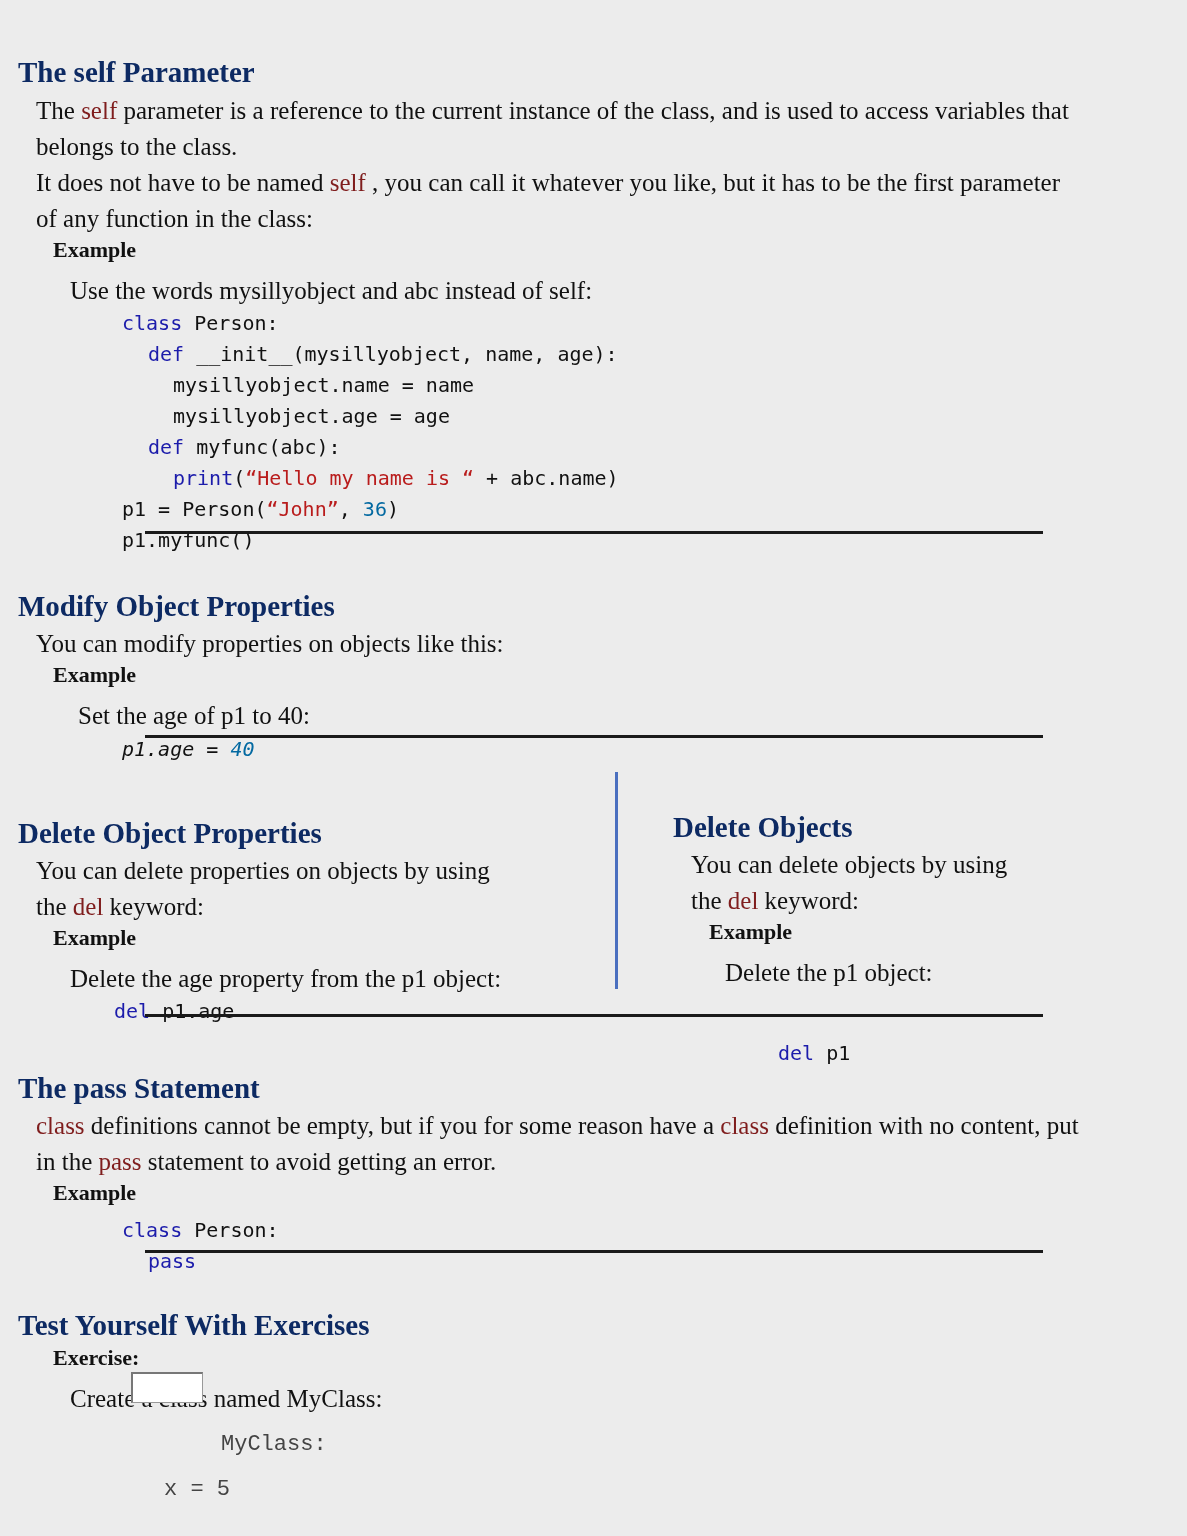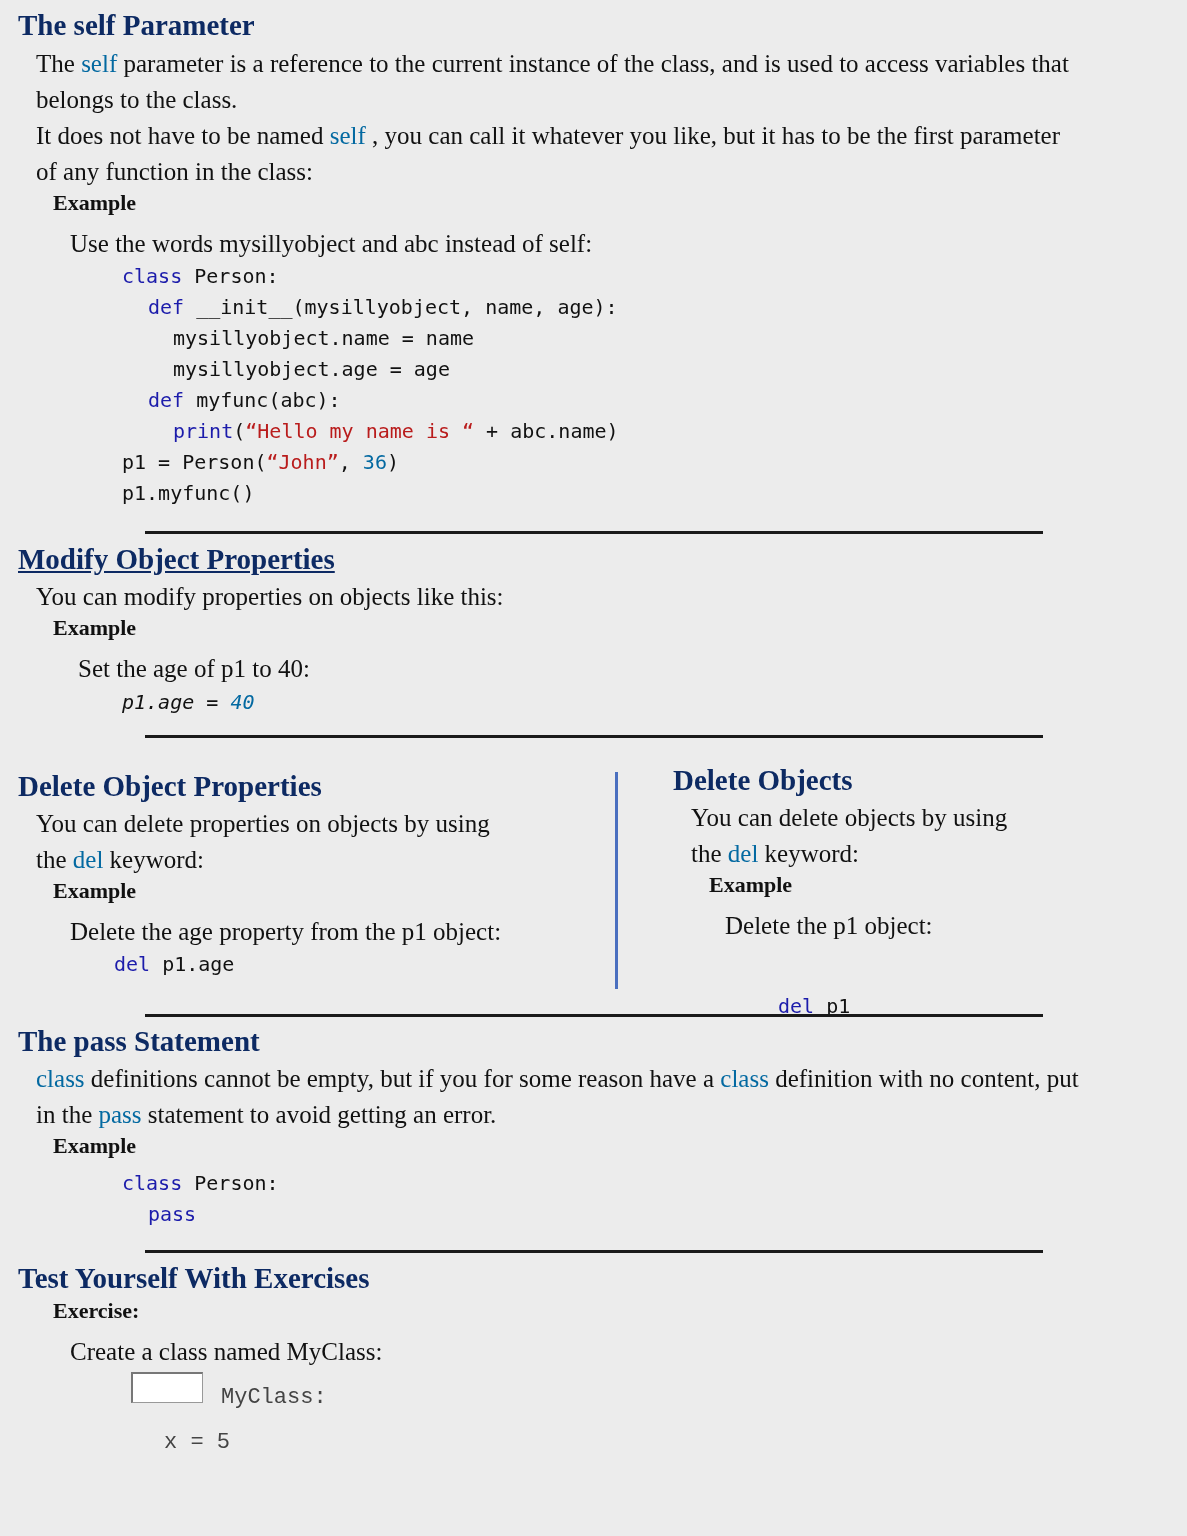--- a/index.html
+++ b/index.html
@@ -1,25 +1,25 @@
 <!DOCTYPE html>
 <html><head>
 <meta charset="utf-8">
 <style>
   html, body { margin:0; padding:0; }
   body {
     width:1187px; height:1536px; background:#ececec;
     font-family:"Liberation Serif", "DejaVu Serif", serif;
     color:#111; position:relative; overflow:hidden;
   }
-  .abs { position:absolute; }
+  .abs { position:absolute;margin-top:47px; }
   .h2 { font-weight:bold; color:#0d2a63; font-size:29px; white-space:nowrap; }
   .p { font-size:25px; line-height:36px; white-space:nowrap; }
   .ex { font-weight:bold; font-size:22px; white-space:nowrap; }
-  .kw-red { color:#0369a1; }
+  .kw-red { color:#7f1d1d; }
   .code { font-family:"DejaVu Sans Mono", "Liberation Mono", monospace; font-size:20px; white-space:pre; line-height:31px; color:#111; }
   .kw { color:#1c1cab; }
   .str { color:#b91c1c; }
   .num { color:#0369a1; }
   .hr { position:absolute; left:145px; width:898px; height:0; border-top:3px solid #1a1a1a; }
   .vr { position:absolute; left:615px; top:772px; width:3px; height:217px; background:#4a6fbf; }
   .ans-box { position:absolute; left:131px; top:1372px; width:72px; height:31px; background:#fff; border:1px solid #999; border-top:2px solid #777; border-left:2px solid #777; box-sizing:border-box; }
   .exc-code { font-family:"Liberation Mono", "DejaVu Sans Mono", monospace; font-size:22px; color:#444; white-space:pre; }
 </style>
 </head>
@@ -29,21 +29,21 @@
 <div class="abs p" style="left:36px;top:46px;"><span>The </span><span class="kw-red">self</span><span> parameter is a reference to the current instance of the class, and is used to access variables that</span></div>
 <div class="abs p" style="left:36px;top:82px;">belongs to the class.</div>
 <div class="abs p" style="left:36px;top:118px;"><span>It does not have to be named </span><span class="kw-red">self</span><span> , you can call it whatever you like, but it has to be the first parameter</span></div>
 <div class="abs p" style="left:36px;top:154px;">of any function in the class:</div>
 <div class="abs ex" style="left:53px;top:190px;">Example</div>
 <div class="abs p" style="left:70px;top:226px;">Use the words mysillyobject and abc instead of self:</div>
 <div class="abs code" style="left:122px;top:261px;"><div><span class="kw">class</span><span> Person:</span></div><div style="padding-left:26px"><span class="kw">def</span><span> __init__(mysillyobject, name, age):</span></div><div style="padding-left:51px">mysillyobject.name = name</div><div style="padding-left:51px">mysillyobject.age = age</div><div style="padding-left:26px"><span class="kw">def</span><span> myfunc(abc):</span></div><div style="padding-left:51px"><span class="kw">print</span><span>(</span><span class="str">“Hello my name is “</span><span> + abc.name)</span></div><div><span>p1 = Person(</span><span class="str">“John”</span><span>, </span><span class="num">36</span><span>)</span></div><div>p1.myfunc()</div></div>
 
 <div class="hr" style="top:531px;"></div>
 
-<div class="abs h2" style="left:18px;top:543px;text-decoration:underline;">Modify Object Properties</div>
+<div class="abs h2" style="left:18px;top:543px;">Modify Object Properties</div>
 <div class="abs p" style="left:36px;top:579px;">You can modify properties on objects like this:</div>
 <div class="abs ex" style="left:53px;top:615px;">Example</div>
 <div class="abs p" style="left:78px;top:651px;">Set the age of p1 to 40:</div>
 <div class="abs code" style="left:122px;top:687px;font-style:italic;"><span>p1.age = </span><span class="num">40</span></div>
 
 <div class="hr" style="top:735px;"></div>
 
 <div class="abs h2" style="left:18px;top:770px;">Delete Object Properties</div>
 <div class="abs p" style="left:36px;top:806px;">You can delete properties on objects by using</div>
 <div class="abs p" style="left:36px;top:842px;"><span>the </span><span class="kw-red">del</span><span> keyword:</span></div>

